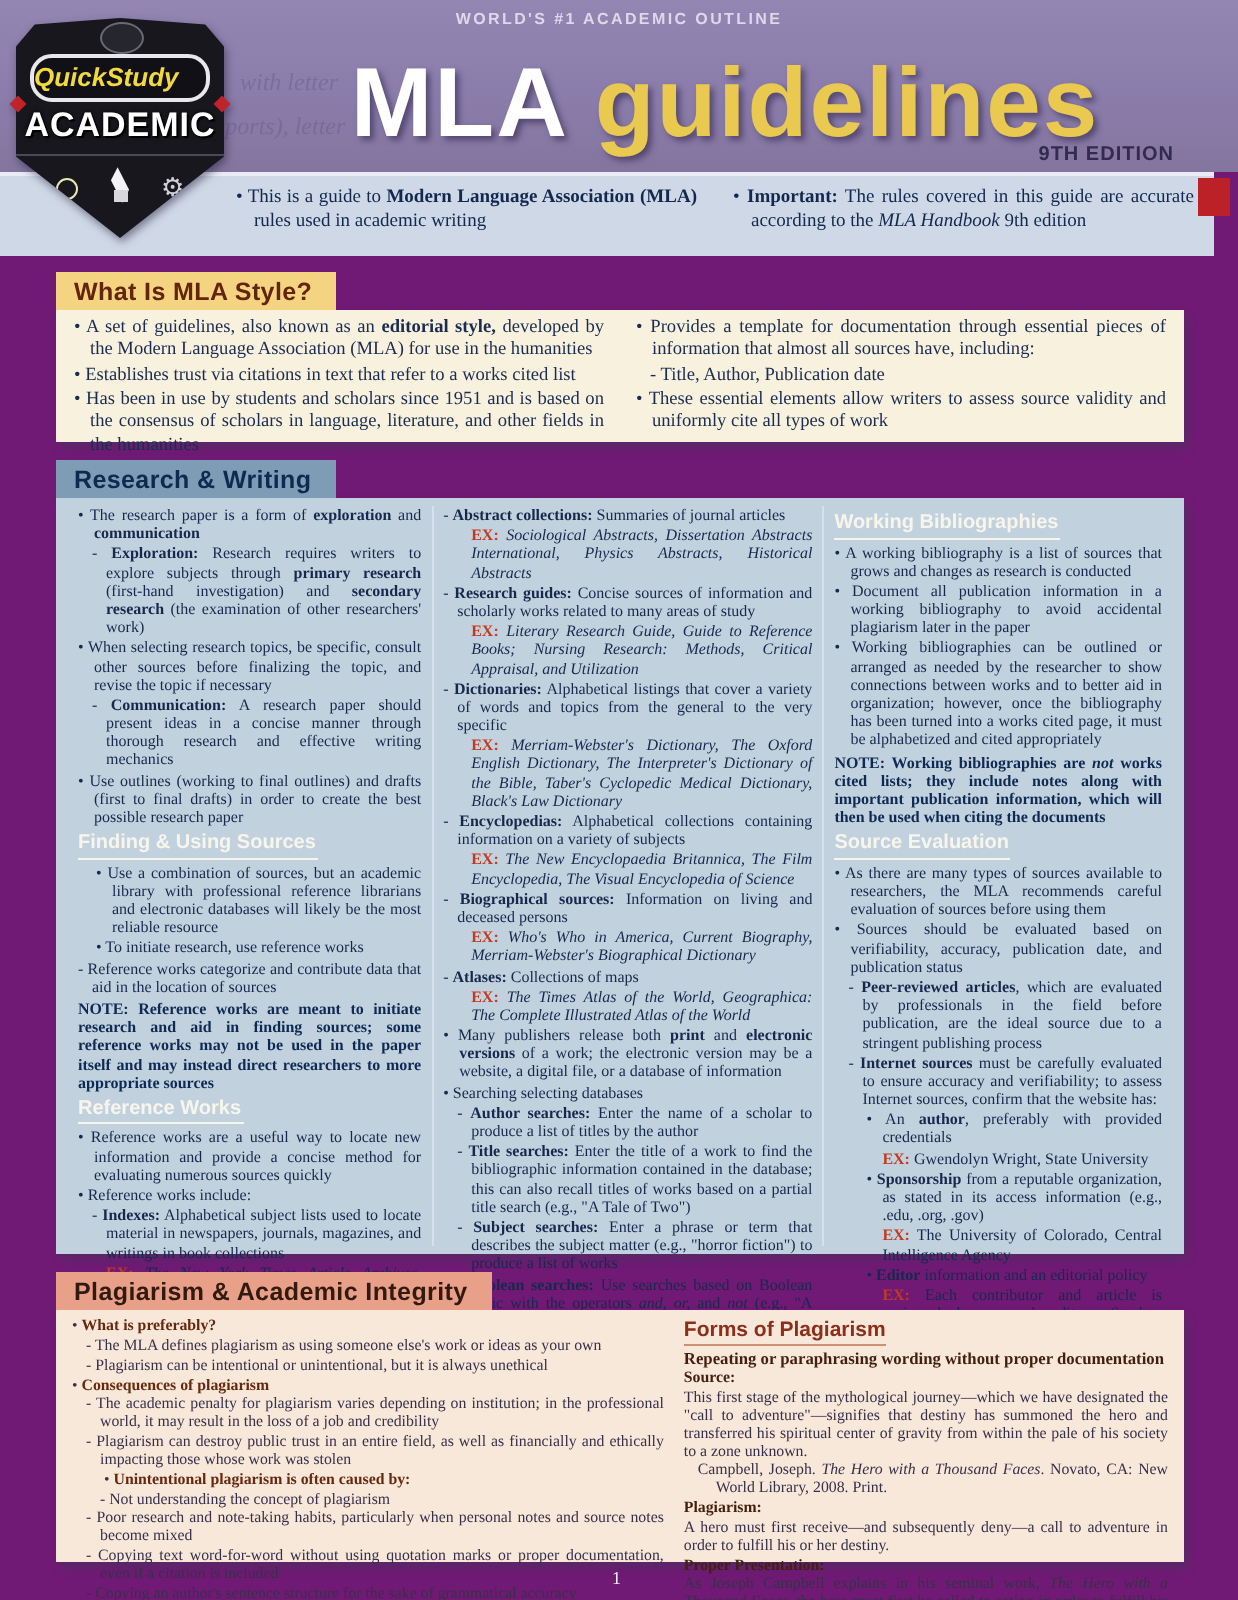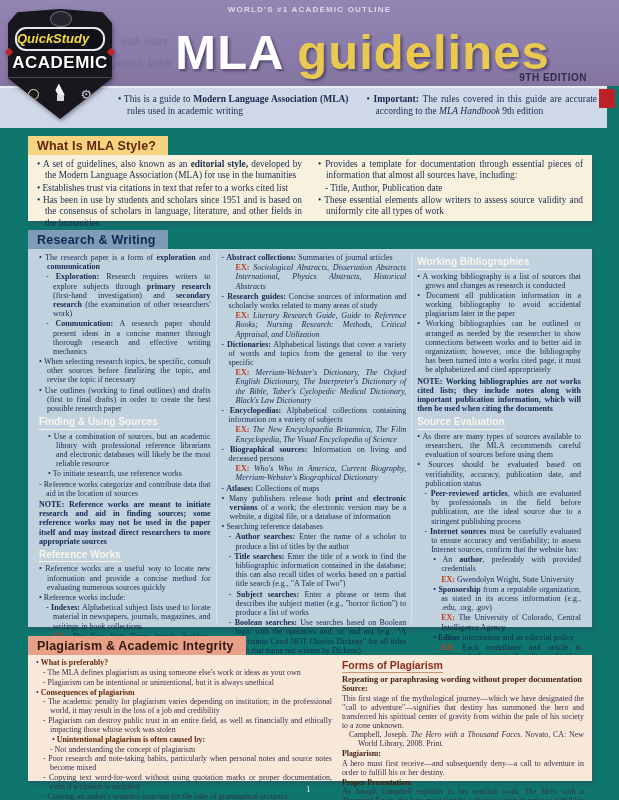--- a/index.html
+++ b/index.html
@@ -1,17 +1,17 @@
 <!DOCTYPE html>
 <html><head>
 <meta charset="utf-8">
 <style>
   html,body{margin:0;padding:0;}
   .page{position:relative;width:619px;height:800px;overflow:hidden;
-        background:#0f766e;font-family:"Liberation Serif",serif;}
+        background:#701a75;font-family:"Liberation Serif",serif;}
 
   
   .hdr{position:absolute;left:0;top:0;width:619px;height:86px;
        background:linear-gradient(180deg,#9486b2 0%,#8b7dab 55%,#84759f 100%);}
   .tagline{position:absolute;left:0;top:5px;width:100%;text-align:center;
            font-family:"Liberation Sans",sans-serif;font-weight:bold;font-size:8px;
            letter-spacing:1.2px;color:#ddd8ea;}
   .wm{position:absolute;font-style:italic;color:#6a5c90;opacity:.5;font-size:12px;}
   .wm1{left:120px;top:34px;}
   .wm2{left:104px;top:56px;}
@@ -171,22 +171,22 @@
         </div>
     </div>
   </section>
 
   <section class="sec sec2">
     <div class="tab tab2">Research &amp; Writing</div>
     <div class="panel panel2">
       <div class="col col-r1">
           <div class="it b0">The research paper is a form of <b>exploration</b> and <b>communication</b></div>
           <div class="it d1"><b>Exploration:</b> Research requires writers to explore subjects through <b>primary research</b> (first-hand investigation) and <b>secondary research</b> (the examination of other researchers' work)</div>
+          <div class="it b0">When selecting research topics, be specific, consult other sources before finalizing the topic, and revise the topic if necessary</div>
           <div class="it d1"><b>Communication:</b> A research paper should present ideas in a concise manner through thorough research and effective writing mechanics</div>
-          <div class="it b0">When selecting research topics, be specific, consult other sources before finalizing the topic, and revise the topic if necessary</div>
           <div class="it b0">Use outlines (working to final outlines) and drafts (first to final drafts) in order to create the best possible research paper</div>
           <div class="it h">Finding &amp; Using Sources</div>
           <div class="it sb1">Use a combination of sources, but an academic library with professional reference librarians and electronic databases will likely be the most reliable resource</div>
           <div class="it sb1">To initiate research, use reference works</div>
           <div class="it d0">Reference works categorize and contribute data that aid in the location of sources</div>
           <div class="it note">NOTE: Reference works are meant to initiate research and aid in finding sources; some reference works may not be used in the paper itself and may instead direct researchers to more appropriate sources</div>
           <div class="it h">Reference Works</div>
           <div class="it b0">Reference works are a useful way to locate new information and provide a concise method for evaluating numerous sources quickly</div>
           <div class="it b0">Reference works include:</div>
           <div class="it d1"><b>Indexes:</b> Alphabetical subject lists used to locate material in newspapers, journals, magazines, and writings in book collections</div>
@@ -199,22 +199,23 @@
           <div class="it ex1"><span class="exl">EX:</span> <i>Sociological Abstracts, Dissertation Abstracts International, Physics Abstracts, Historical Abstracts</i></div>
           <div class="it d0"><b>Research guides:</b> Concise sources of information and scholarly works related to many areas of study</div>
           <div class="it ex1"><span class="exl">EX:</span> <i>Literary Research Guide, Guide to Reference Books; Nursing Research: Methods, Critical Appraisal, and Utilization</i></div>
           <div class="it d0"><b>Dictionaries:</b> Alphabetical listings that cover a variety of words and topics from the general to the very specific</div>
           <div class="it ex1"><span class="exl">EX:</span> <i>Merriam-Webster's Dictionary, The Oxford English Dictionary, The Interpreter's Dictionary of the Bible, Taber's Cyclopedic Medical Dictionary, Black's Law Dictionary</i></div>
           <div class="it d0"><b>Encyclopedias:</b> Alphabetical collections containing information on a variety of subjects</div>
           <div class="it ex1"><span class="exl">EX:</span> <i>The New Encyclopaedia Britannica, The Film Encyclopedia, The Visual Encyclopedia of Science</i></div>
           <div class="it d0"><b>Biographical sources:</b> Information on living and deceased persons</div>
           <div class="it ex1"><span class="exl">EX:</span> <i>Who's Who in America, Current Biography, Merriam-Webster's Biographical Dictionary</i></div>
           <div class="it d0"><b>Atlases:</b> Collections of maps</div>
+          <div class="it ex1"><span class="exl">EX:</span> <i>The Times Atlas of the World, Geographica: The Complete Illustrated Atlas of the World</i></div>
           <div class="it b0">Many publishers release both <b>print</b> and <b>electronic versions</b> of a work; the electronic version may be a website, a digital file, or a database of information</div>
-          <div class="it b0">Searching reference databases</div>
+          <div class="it b0">Searching selecting databases</div>
           <div class="it d1"><b>Author searches:</b> Enter the name of a scholar to produce a list of titles by the author</div>
           <div class="it d1"><b>Title searches:</b> Enter the title of a work to find the bibliographic information contained in the database; this can also recall titles of works based on a partial title search (e.g., "A Tale of Two")</div>
           <div class="it d1"><b>Subject searches:</b> Enter a phrase or term that describes the subject matter (e.g., "horror fiction") to produce a list of works</div>
           <div class="it d1"><b>Boolean searches:</b> Use searches based on Boolean logic with the operators <i>and, or,</i> and <i>not</i> (e.g., "A Christmas Carol NOT Charles Dickens" for all titles with that name not written by Dickens)</div>
         </div>
       <div class="col col-r3">
           <div class="it h">Working Bibliographies</div>
           <div class="it b0">A working bibliography is a list of sources that grows and changes as research is conducted</div>
           <div class="it b0">Document all publication information in a working bibliography to avoid accidental plagiarism later in the paper</div>
           <div class="it b0">Working bibliographies can be outlined or arranged as needed by the researcher to show connections between works and to better aid in organization; however, once the bibliography has been turned into a works cited page, it must be alphabetized and cited appropriately</div>

